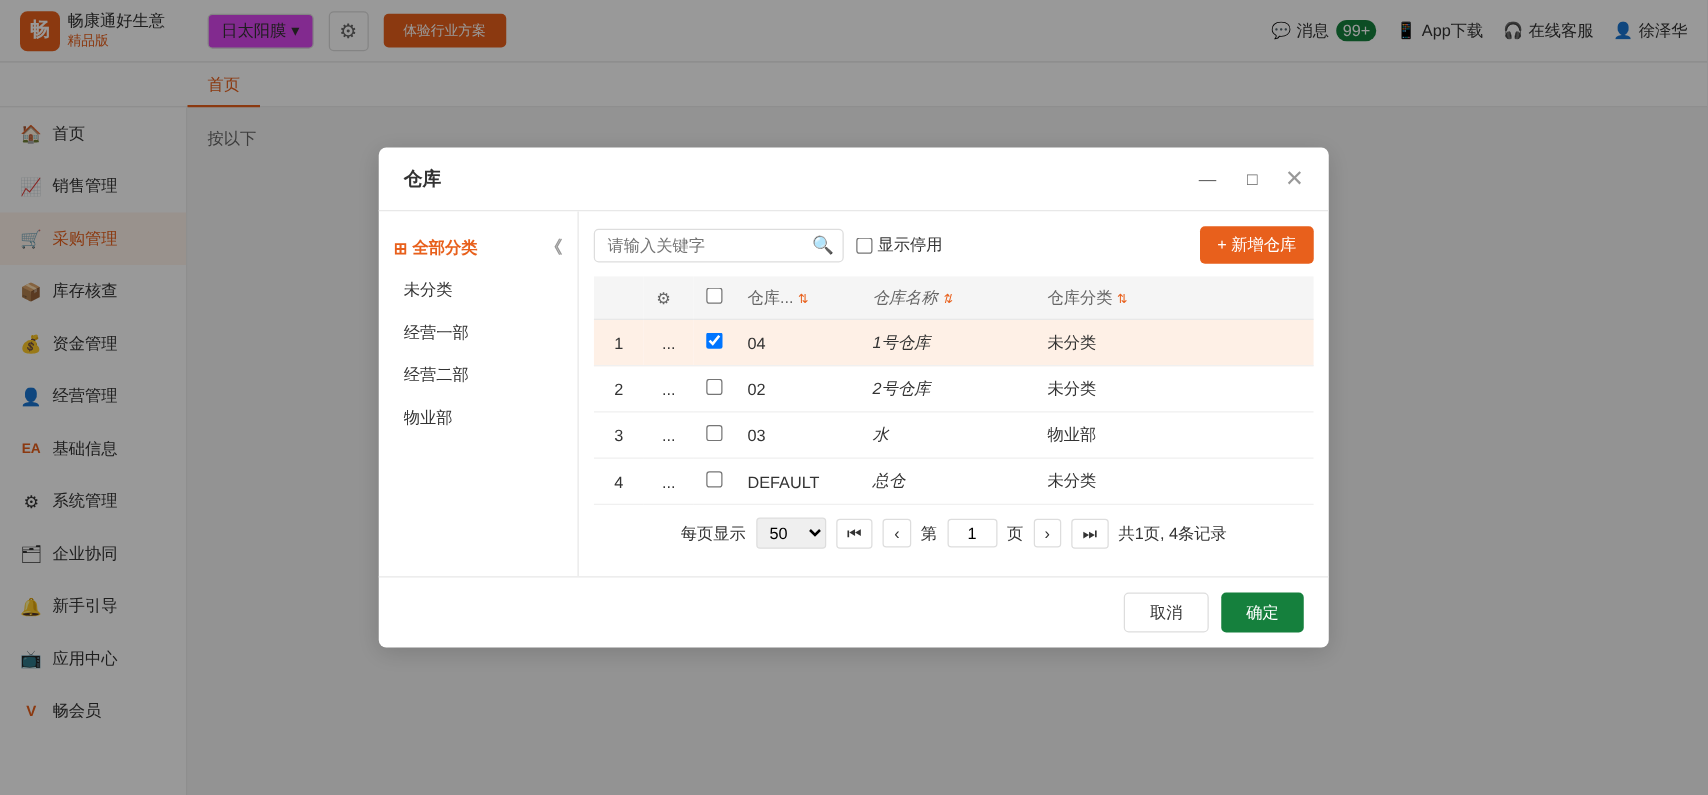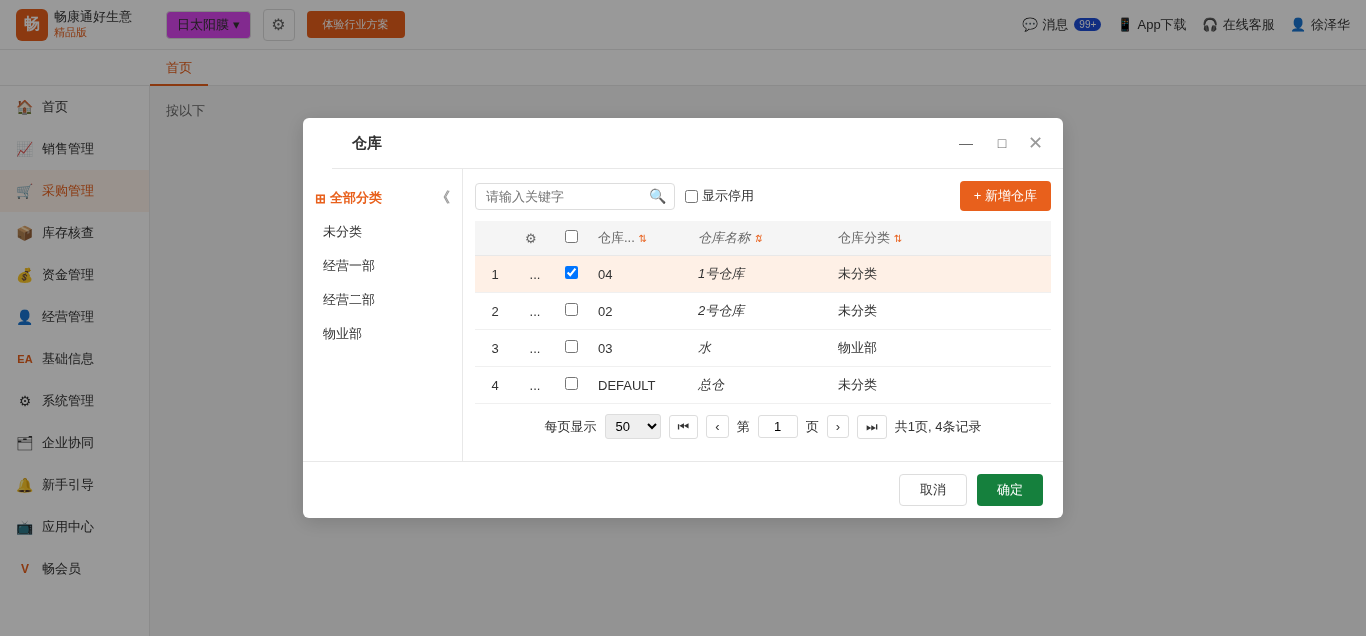--- a/index.html
+++ b/index.html
@@ -45,22 +45,22 @@
       cursor: pointer; color: #666; font-size: 16px;
     }
     .try-btn {
       background: #e8601c; color: white;
       border: none; border-radius: 4px;
       padding: 6px 16px; cursor: pointer; font-size: 11px;
     }
     .header-right { display: flex; align-items: center; gap: 16px; }
     .header-right-item { display: flex; align-items: center; gap: 4px; cursor: pointer; color: #333; font-size: 13px; }
     .badge {
-      background: #1d4ed8; color: white;
-      border-radius: 10px; font-size: 10px;
+      background: #15803d; color: white;
+      border-radius: 10px; font-size: 13px;
       padding: 1px 5px; margin-left: 2px;
     }
 
     
     .nav-tabs {
       height: 36px; background: #fff;
       display: flex; align-items: center;
       border-bottom: 1px solid #e8e8e8;
       padding: 0 0 0 150px;
     }
@@ -101,21 +101,21 @@
       display: flex; align-items: center; justify-content: center;
     }
     .modal {
       background: #fff; border-radius: 6px;
       width: 760px; max-height: 560px;
       display: flex; flex-direction: column;
       box-shadow: 0 4px 20px rgba(0,0,0,0.15);
     }
     .modal-header {
       display: flex; align-items: center; justify-content: space-between;
-      padding: 14px 20px; border-bottom: 1px solid #e8e8e8; margin-left: 29px;
+      padding: 14px 20px; border-bottom: 1px solid #e8e8e8;
     }
     .modal-title { font-size: 15px; font-weight: bold; color: #333; }
     .modal-close { cursor: pointer; color: #999; font-size: 18px; }
     .modal-body { display: flex; flex: 1; overflow: hidden; }
 
     
     .category-panel {
       width: 160px; border-right: 1px solid #e8e8e8;
       padding: 12px 0; flex-shrink: 0;
     }

